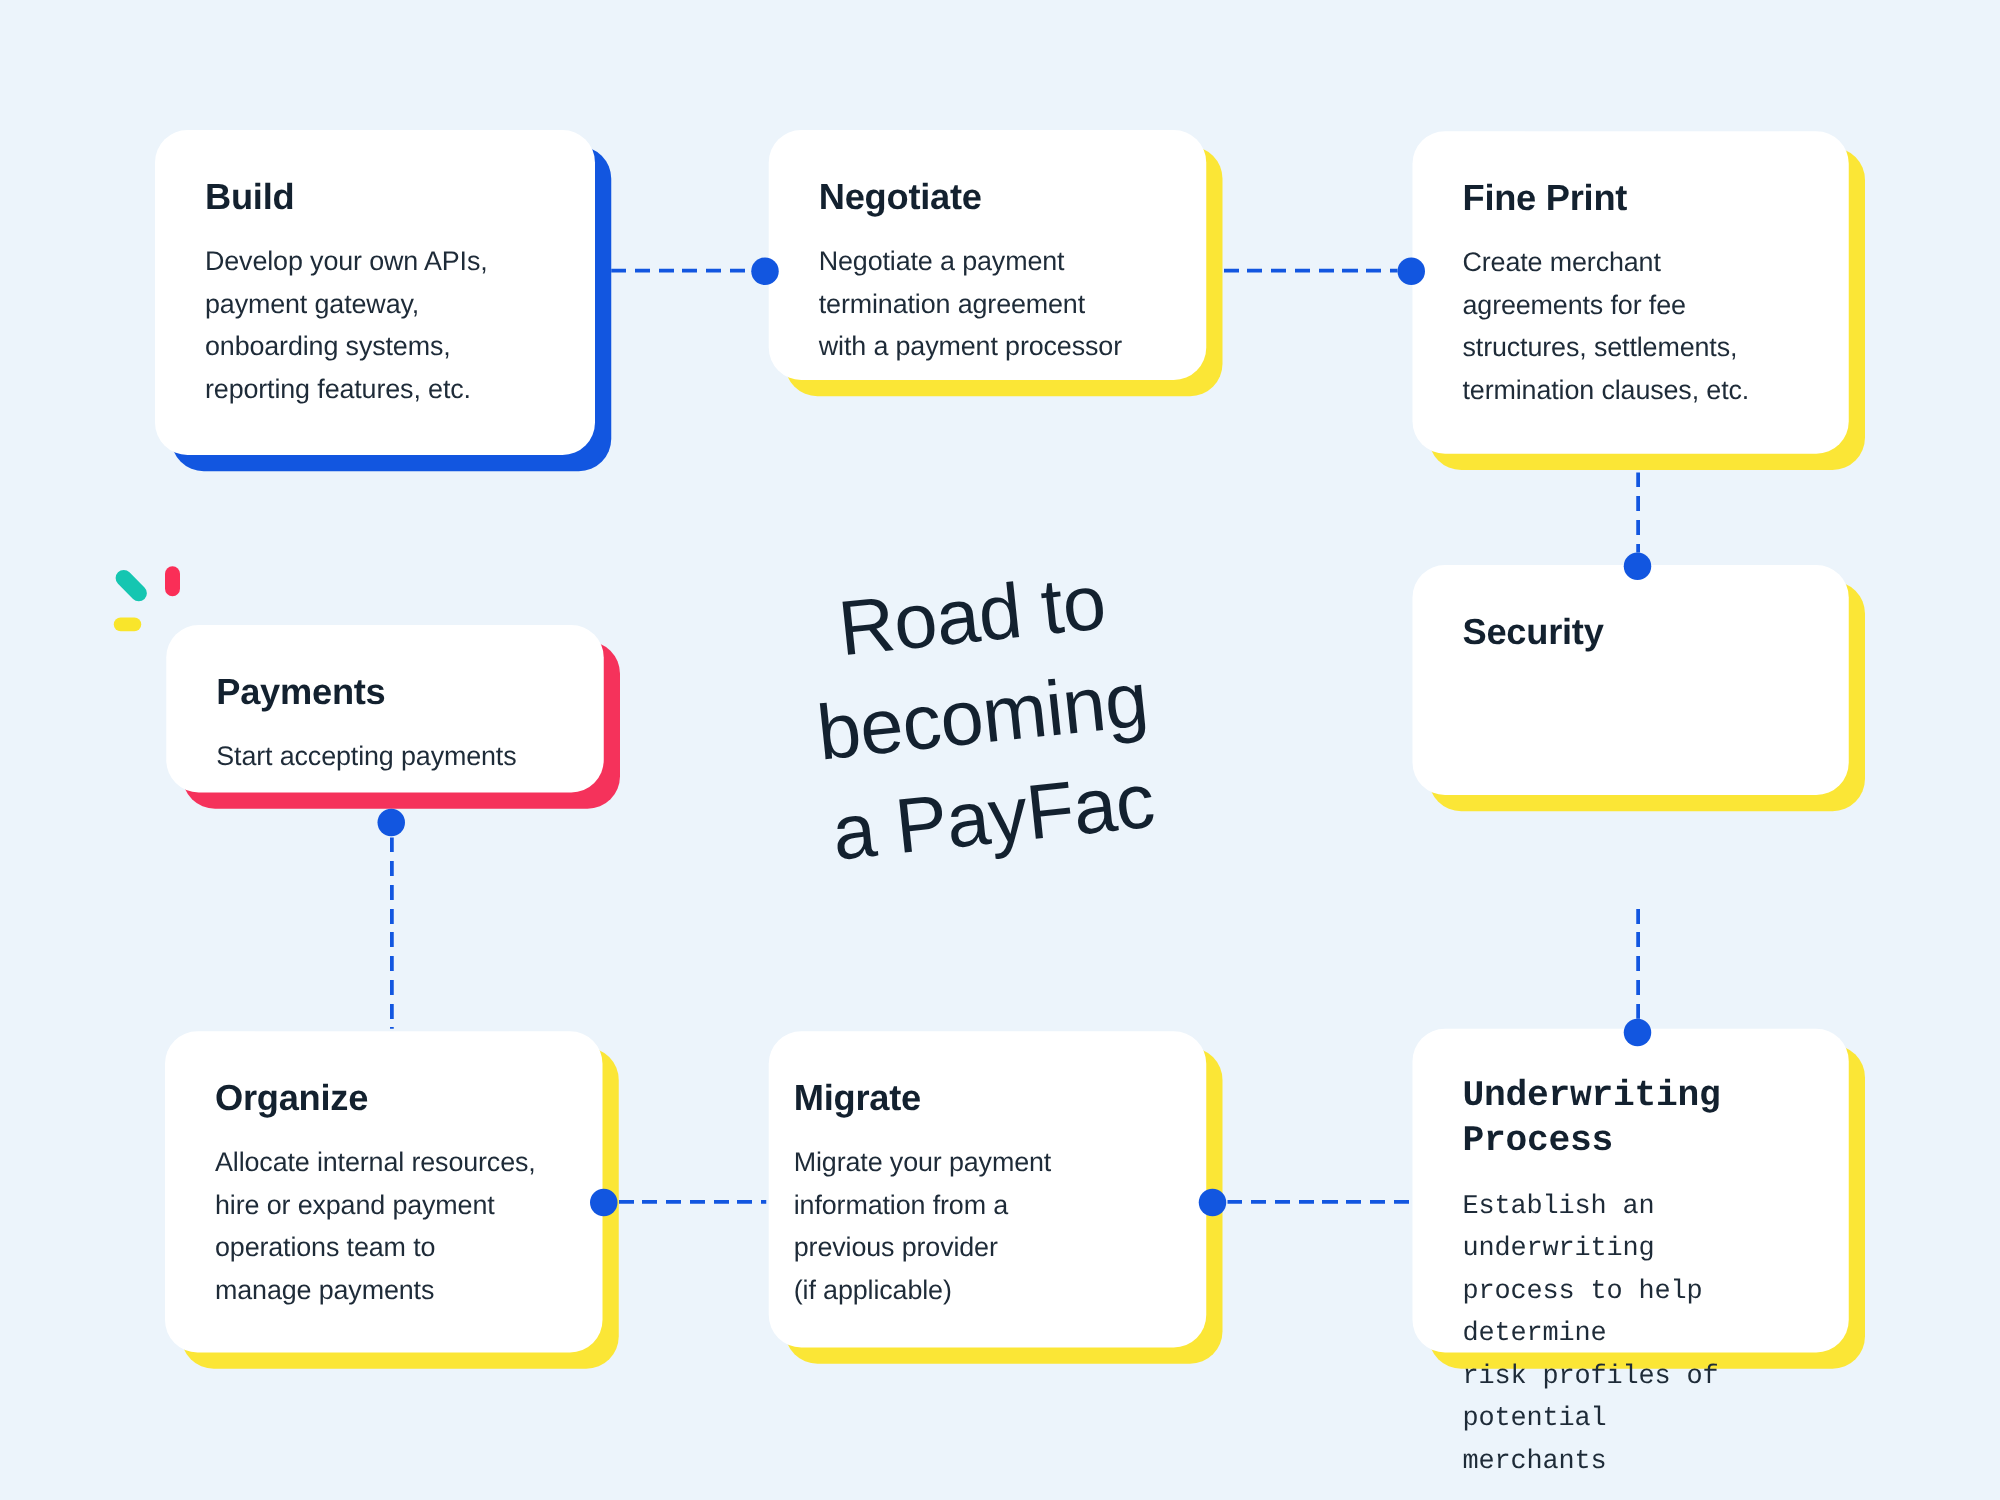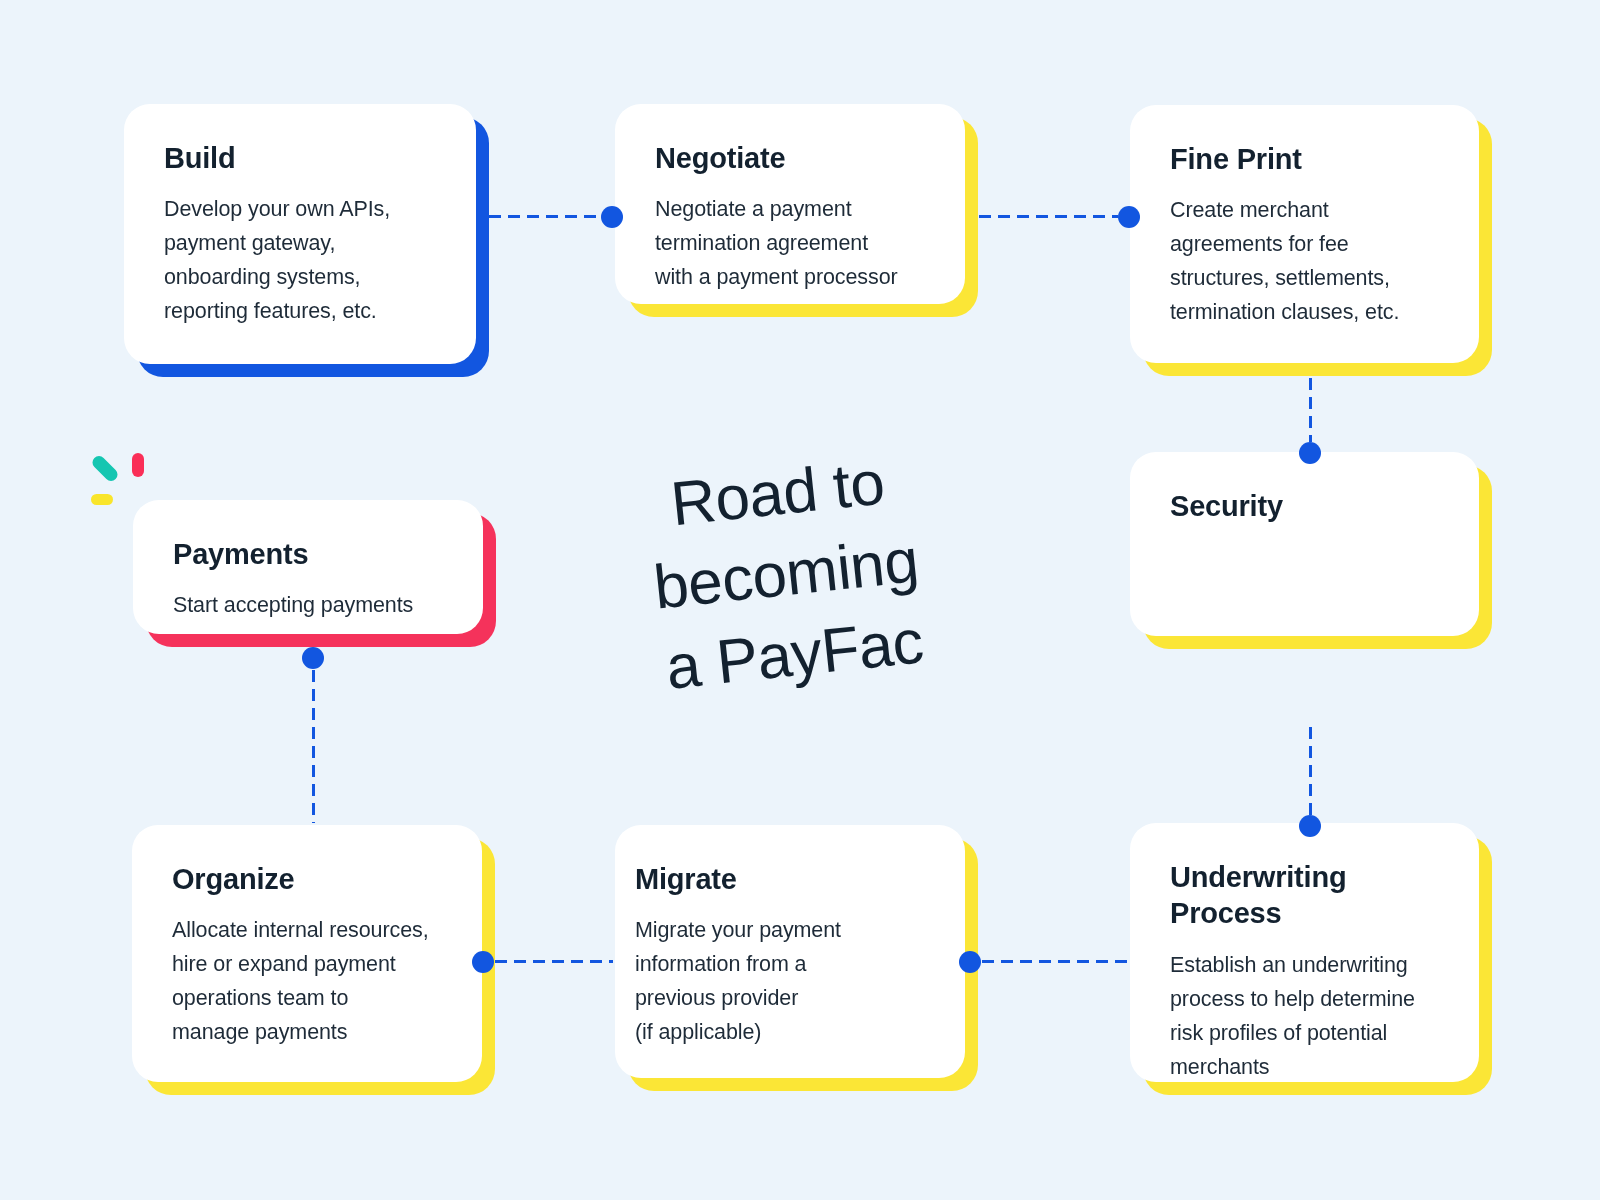--- a/index.html
+++ b/index.html
@@ -26,21 +26,21 @@
   }
   .card p{
     margin:0;font-size:21.5px;line-height:34px;font-weight:400;
     color:var(--body-text);white-space:pre-line;letter-spacing:-.1px;
   }
 
   .c-build       {left:124px; top:104px; width:352px; height:260px;}
   .c-negotiate   {left:615px; top:104px; width:350px; height:200px;}
   .c-fineprint   {left:1130px;top:105px; width:349px; height:258px;}
   .c-security    {left:1130px;top:452px; width:349px; height:184px;}
-  .c-underwriting{left:1130px;top:823px; width:349px; height:259px;}
+  .c-underwriting{left:1130px;top:823px; width:349px; height:259px;font-family:Liberation Mono, monospace;}
   .c-migrate     {left:615px; top:825px; width:350px; height:253px;padding-left:20px;}
   .c-organize    {left:132px; top:825px; width:350px; height:257px;}
   .c-payments    {left:133px; top:500px; width:350px; height:134px;}
 
   .main-title{
     position:absolute;left:570px;top:452px;width:432px;
     transform:rotate(-6deg);
     font-size:62px;line-height:81px;font-weight:500;
     color:var(--title-text);text-align:center;letter-spacing:-.5px;
   }

